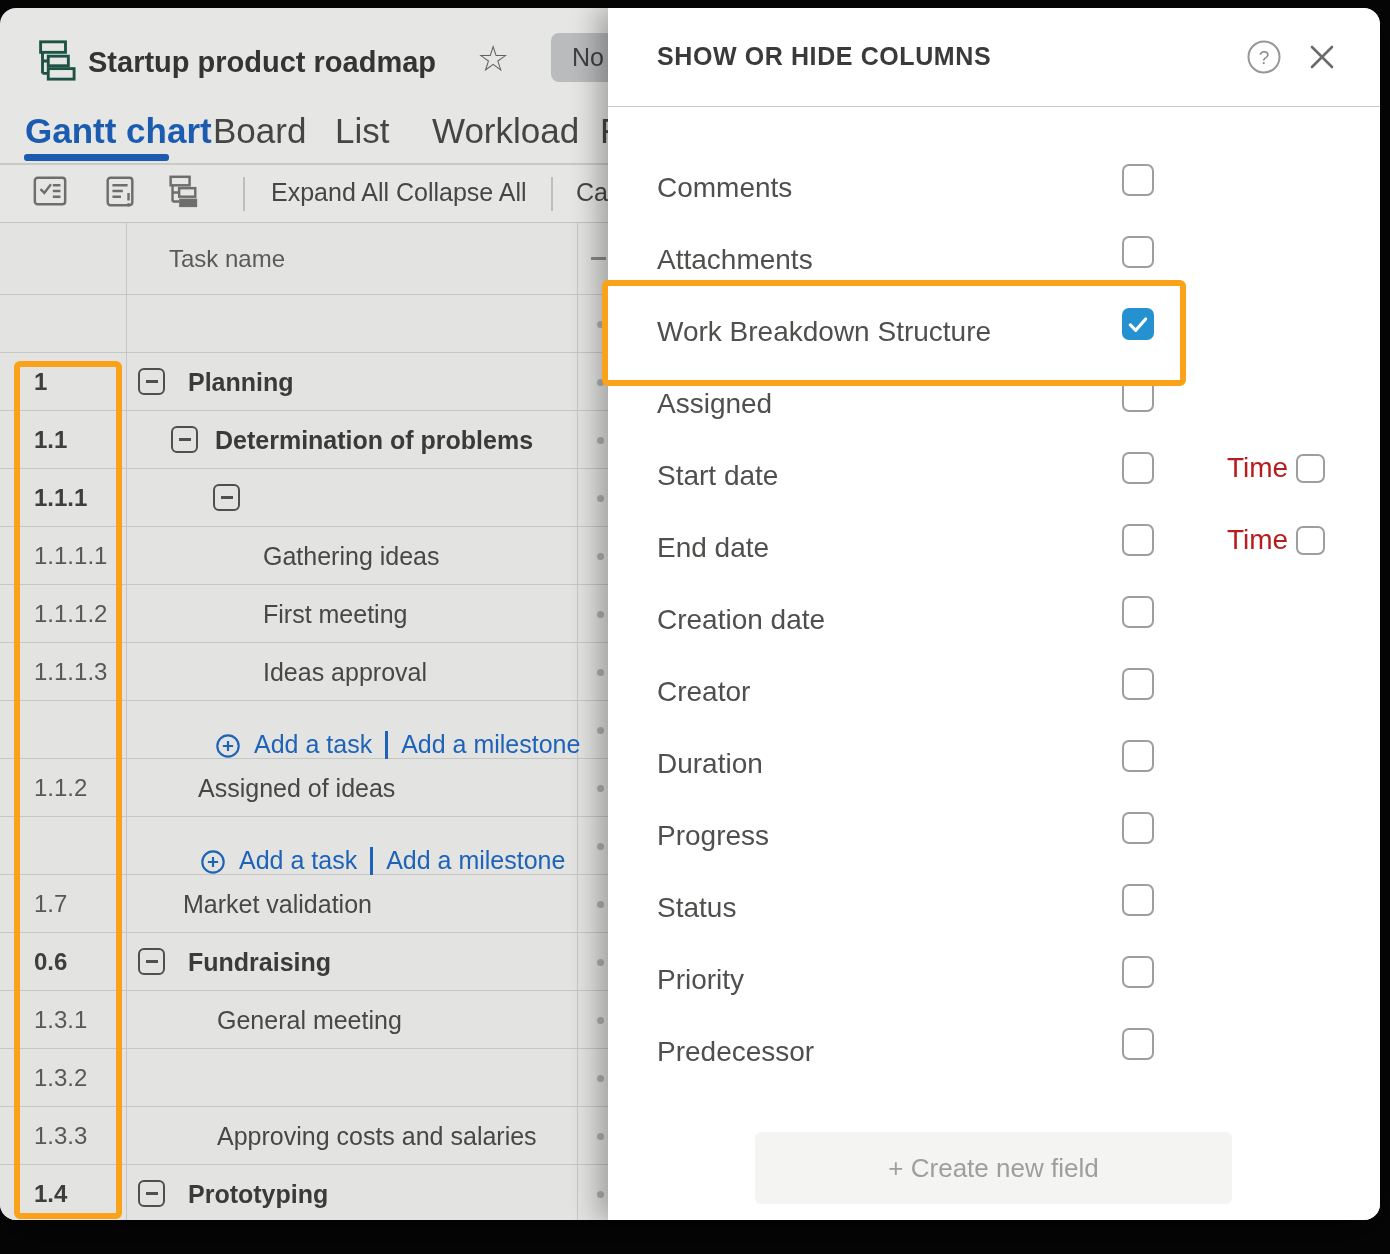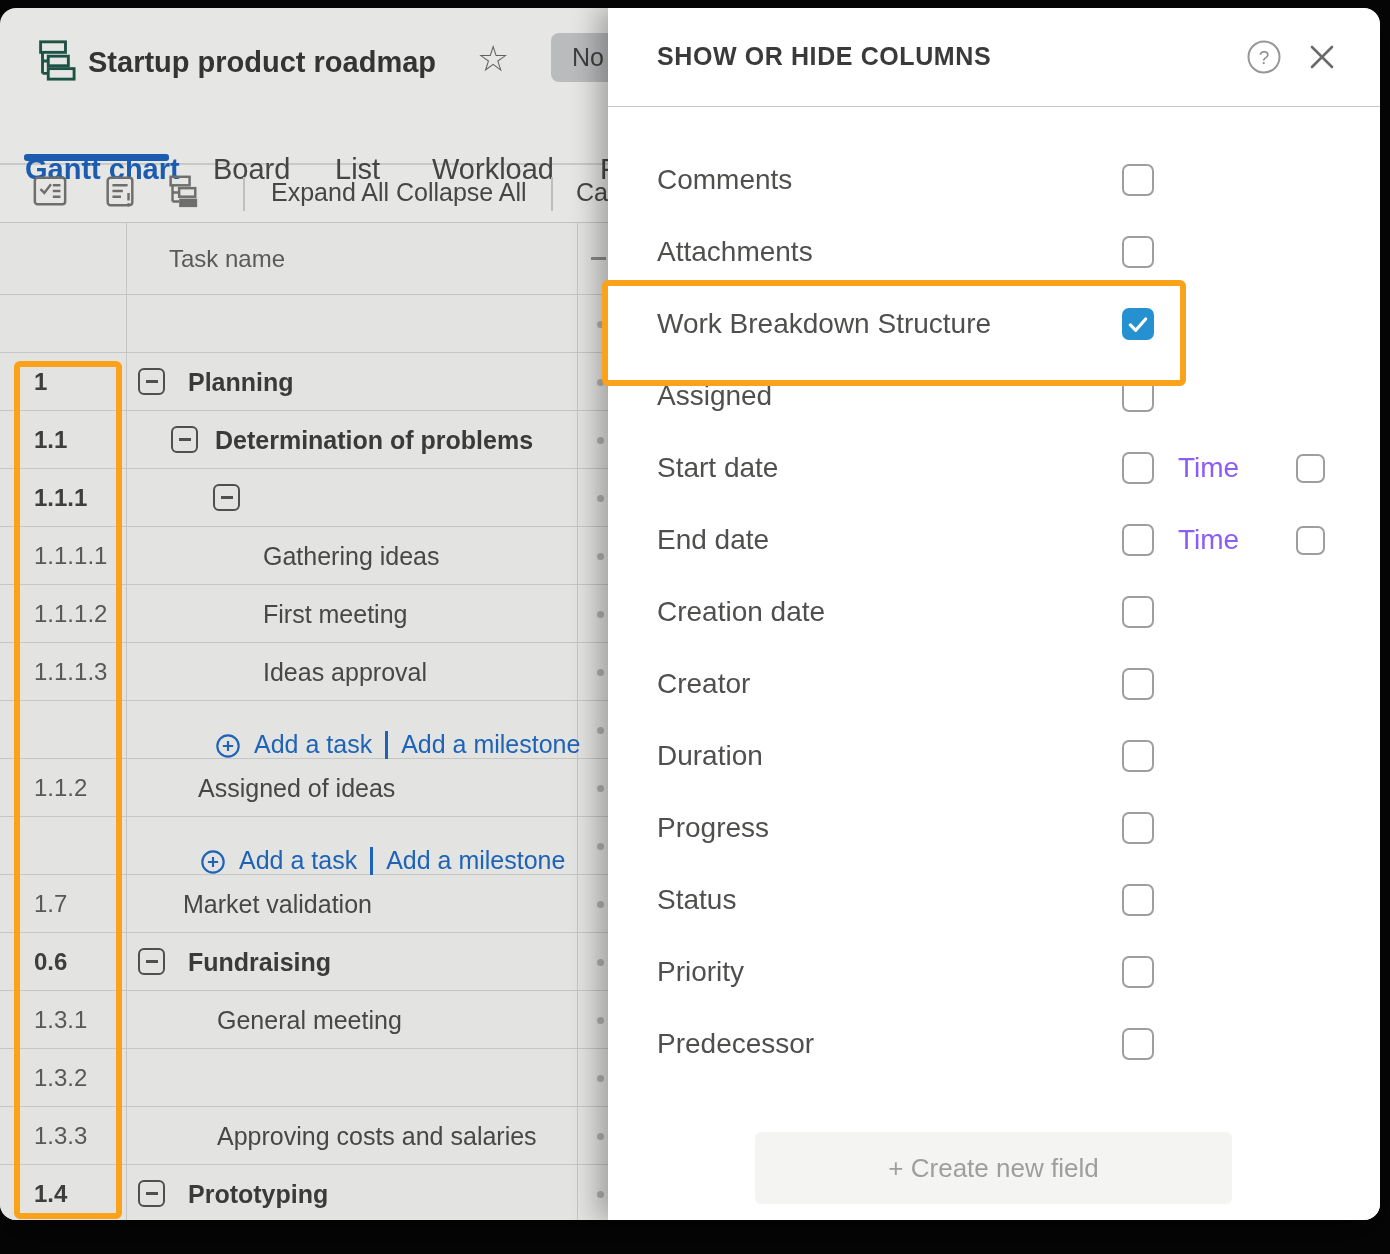--- a/index.html
+++ b/index.html
@@ -24,21 +24,21 @@
 2; }
   .star, .proj-title { color:#343432; }
   .star { color:#606060; }
   .nos-btn { position:absolute; left:539px; top:25px; width:108px; height:49px;
     background:#b9bbbd; border-radius:8px; color:#3f3f3d; font-size:25px;
     line-height:49px; padding-left:21px; white-space:nowrap; overflow:hidden;margin-left:12px; }
 
   
   .tabs { position:absolute; left:0; top:87px; width:100%; height:70px;
     border-bottom:2px solid #c9c9c7; }
-  .tab { position:absolute; top:16px; font-size:29px; color:#454543; white-space:nowrap; cursor:pointer;margin-top:42px; }
+  .tab { position:absolute; top:16px; font-size:35px; color:#454543; white-space:nowrap; cursor:pointer; }
   .tab.active { color:#1b5cb0; font-weight:700; }
   .tab-underline { position:absolute; left:24px; bottom:2px; width:145px; height:7px;
     background:#1b5cb0; border-radius:3px; }
 
   
   .toolbar { position:absolute; left:0; top:159px; width:100%; height:55px; }
   .tb-icon { position:absolute; top:6px; width:36px; height:36px; }
   .tb-sep { position:absolute; top:10px; width:2px; height:34px; background:#bebebc; }
   .tb-label { position:absolute; top:0; height:55px; line-height:50px; font-size:25px;
     color:#464644; white-space:nowrap; cursor:pointer; }
@@ -79,29 +79,29 @@
     background:#ffffff; border-radius:0 16px 16px 0;
     box-shadow:-10px 0 28px rgba(0,0,0,.30); z-index:10; }
   .panel-header { position:absolute; left:0; top:0; width:100%; height:99px;
     border-bottom:1px solid #c8c8c6; }
   .panel-title { position:absolute; left:49px; top:34px; font-size:25px; font-weight:700;
     letter-spacing:.6px; color:#3a3a3a; white-space:nowrap; }
   .help-btn { position:absolute; left:638px; top:31px; width:36px; height:36px; cursor:pointer; }
   .close-btn { position:absolute; left:698px; top:33px; width:32px; height:32px; cursor:pointer; }
   .panel-rows { position:absolute; left:0; top:136px; width:100%; }
   .prow { position:relative; height:72px; }
-  .plabel { position:absolute; left:49px; top:0; height:72px; line-height:72px;
+  .plabel { position:absolute; left:49px; top:8px; height:72px; line-height:72px;
     font-size:28px; color:#4f4f4d; white-space:nowrap; }
   .cb { position:absolute; left:514px; top:20px; width:32px; height:32px;
     border:2px solid #9e9e9c; border-radius:7px; background:#fff; cursor:pointer; }
   .cb svg { display:none; width:100%; height:100%; }
   .cb.checked { background:#2591d0; border-color:#2591d0; }
   .cb.checked svg { display:block; }
-  .time-label { position:absolute; left:570px; top:0; height:72px; line-height:72px;
-    font-size:28px; color:#8b5cf6; }
+  .time-label { position:absolute; left:619px; top:0; height:72px; line-height:72px;
+    font-size:28px; color:#b91c1c; }
   .cb.time { left:688px; top:22px; width:29px; height:29px; }
   .create-btn { position:absolute; left:147px; top:1124px; width:477px; height:72px;
     background:#f4f4f2; border-radius:6px; display:flex; align-items:center;
     justify-content:center; font-size:26px; color:#9e9e9c; cursor:pointer; }
 
   
   .hl { position:absolute; border:6px solid #f9a21a; border-radius:6px; z-index:20;
     pointer-events:none; }
   .hl-col { left:14px; top:353px; width:108px; height:858px; }
   .hl-row { left:602px; top:272px; width:584px; height:106px; }

